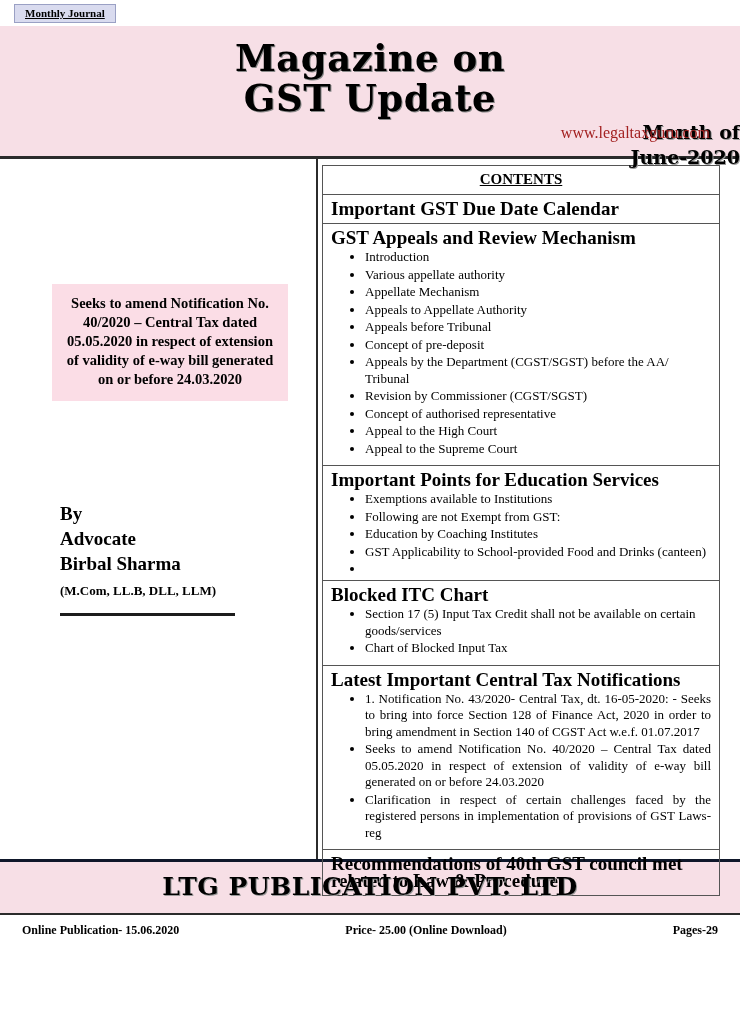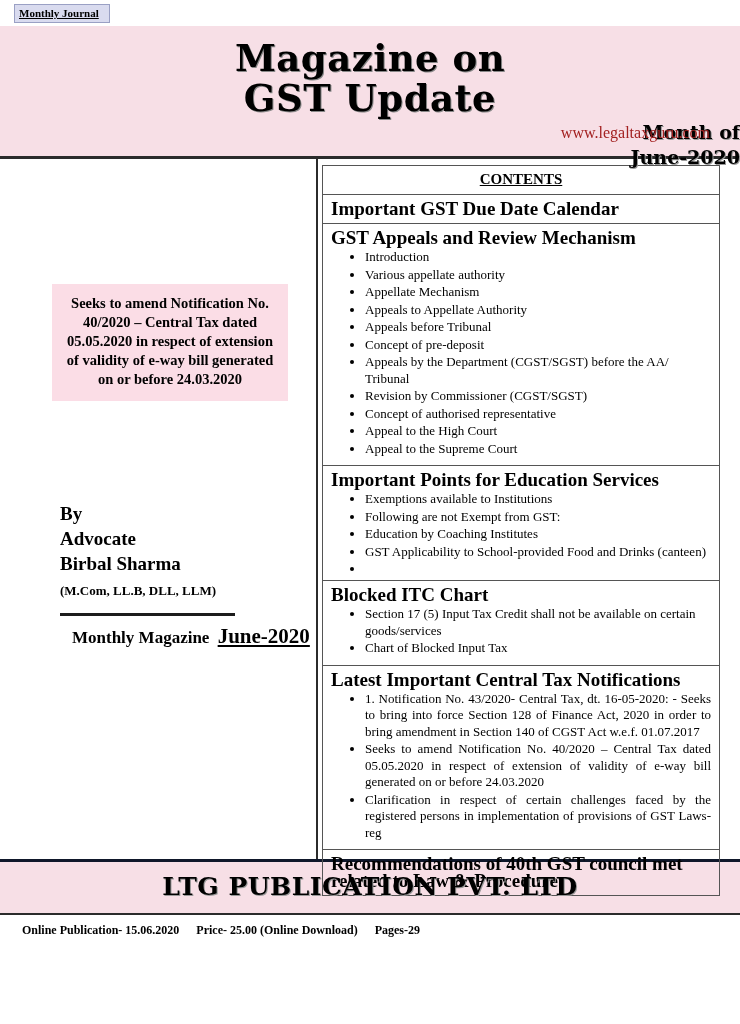--- a/index.html
+++ b/index.html
@@ -22,21 +22,21 @@
     background: #ffffff;
     position: relative;
   }
   .top-tag {
     display: inline-block;
     background: #d9dbef;
     border: 1px solid #9aa0c4;
     font-size: 11px;
     font-weight: bold;
     font-family: "Liberation Serif", serif;
-    padding: 2px 10px 3px 4px;
+    padding: 2px 10px 3px 10px;
     margin-left: 14px;
     margin-top: 4px;
     text-decoration: underline;
   }
 
   .masthead {
     background: #f7dfe6;
     padding: 12px 0 14px 0;
     position: relative;
     height: 130px;
@@ -176,25 +176,24 @@
   }
   .footer-band .pub {
     font-family: "DejaVu Serif", serif;
     font-weight: bold;
     font-size: 25px;
     letter-spacing: 0.5px;
     text-shadow: 1px 1px 0 #999;
   }
   .footer-meta {
     display: flex;
-    justify-content: flex-start;
+    justify-content: space-between;
     padding: 8px 22px 0 22px;
     font-size: 12px;
     font-weight: bold;
-    gap: 17px;
   }
 </style>
 </head>
 <body>
 
 <div class="top-tag-row">
   <span class="top-tag">Monthly Journal</span>
 </div>
 
 <div class="masthead">
@@ -211,24 +210,20 @@
   <div class="left-col">
     <div class="highlight-box">Seeks to amend Notification No. 40/2020 – Central Tax dated 05.05.2020 in respect of extension of validity of e-way bill generated on or before 24.03.2020</div>
 
     <div class="by-block">
       <div>By</div>
       <div>Advocate</div>
       <div>Birbal Sharma</div>
       <div class="credentials">(M.Com, LL.B, DLL, LLM)</div>
     </div>
     <div class="by-sep"></div>
-    <div class="monthly-mag">
-      <span>Monthly Magazine</span>
-      <div class="issue">June-2020</div>
-    </div>
   </div>
 
   <div class="right-col">
     <div class="contents-table">
       <div class="contents-head">CONTENTS</div>
       <div id="sections-host">
           <div class="sec">
             <div class="sec-title">Important GST Due Date Calendar</div>
           </div>
           <div class="sec">

